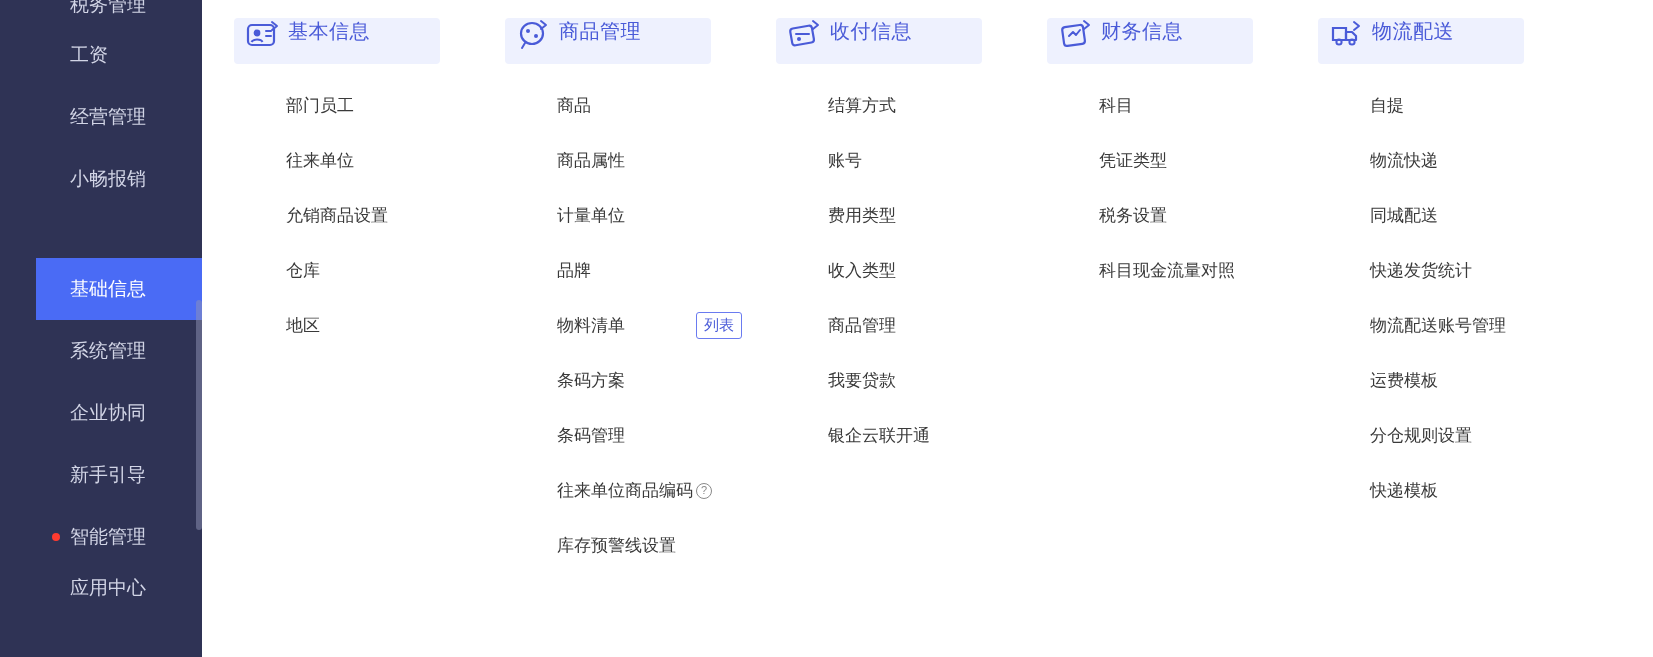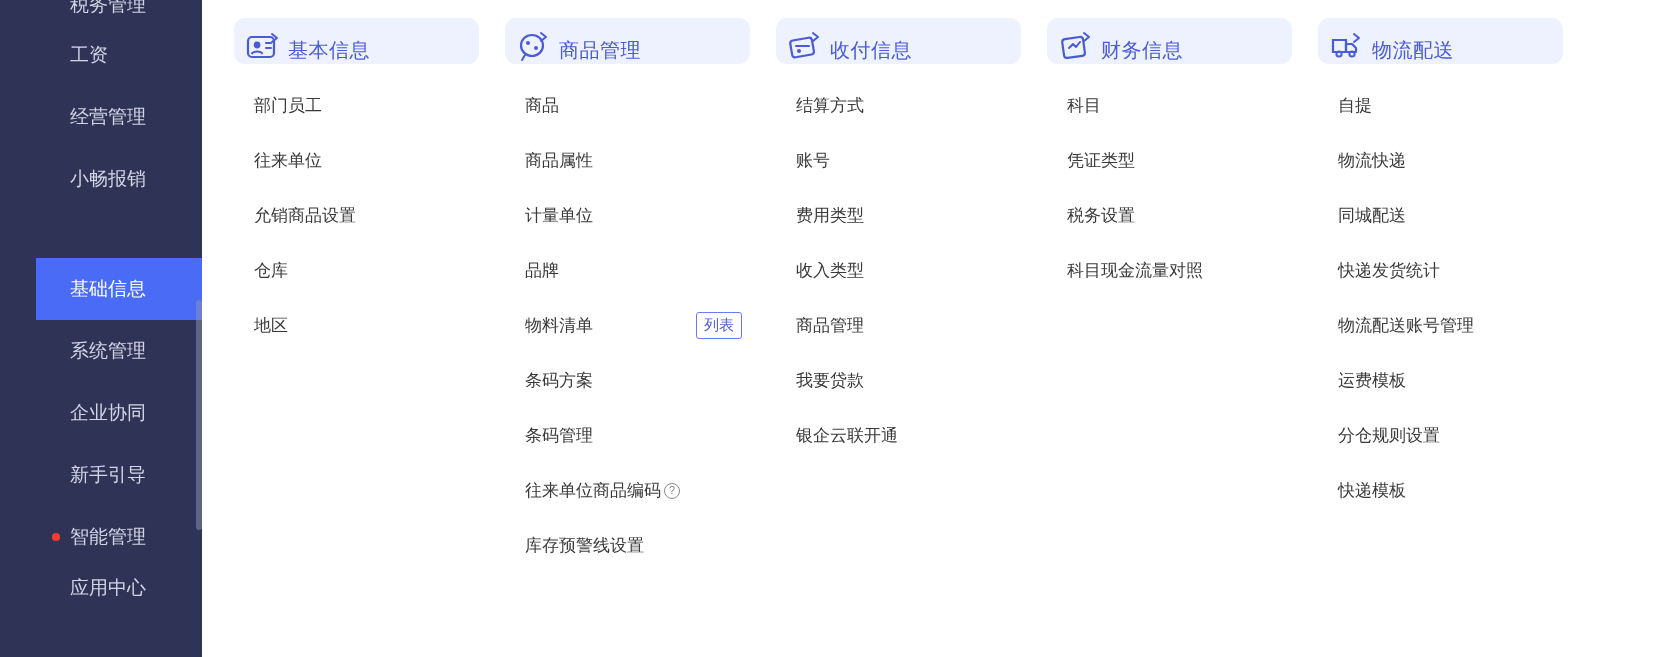--- a/index.html
+++ b/index.html
@@ -103,26 +103,26 @@
     display: flex;
     padding-left: 32px;
   }
   .col {
     width: 271px;
     min-width: 271px;
   }
   .col-head {
     height: 46px;
     background: #eef1fe;
-    border-radius: 11px;
+    border-radius: 4px;
     display: flex;
-    align-items: flex-end;
+    align-items: flex-start;
     padding-left: 10px;
     box-sizing: border-box;
-    width: 245px;
+    width: 206px;
   }
   .col-head .ico {
     width: 36px;
     height: 34px;
     margin-right: 8px;
     display: flex;
     align-items: center;
     justify-content: center;
   }
   .col-head .ttl {
@@ -140,20 +140,21 @@
     padding-left: 20px;
     box-sizing: border-box;
     position: relative;
     width: 245px;
   }
   .link-row .lbl {
     font-size: 17px;
     color: #3a3a3a;
     cursor: pointer;
     white-space: nowrap;
+    margin-left: 32px;
   }
   .qmark {
     display: inline-block;
     width: 14px;
     height: 14px;
     border: 1px solid #8a8a8a;
     border-radius: 50%;
     font-size: 11px;
     line-height: 13px;
     text-align: center;

